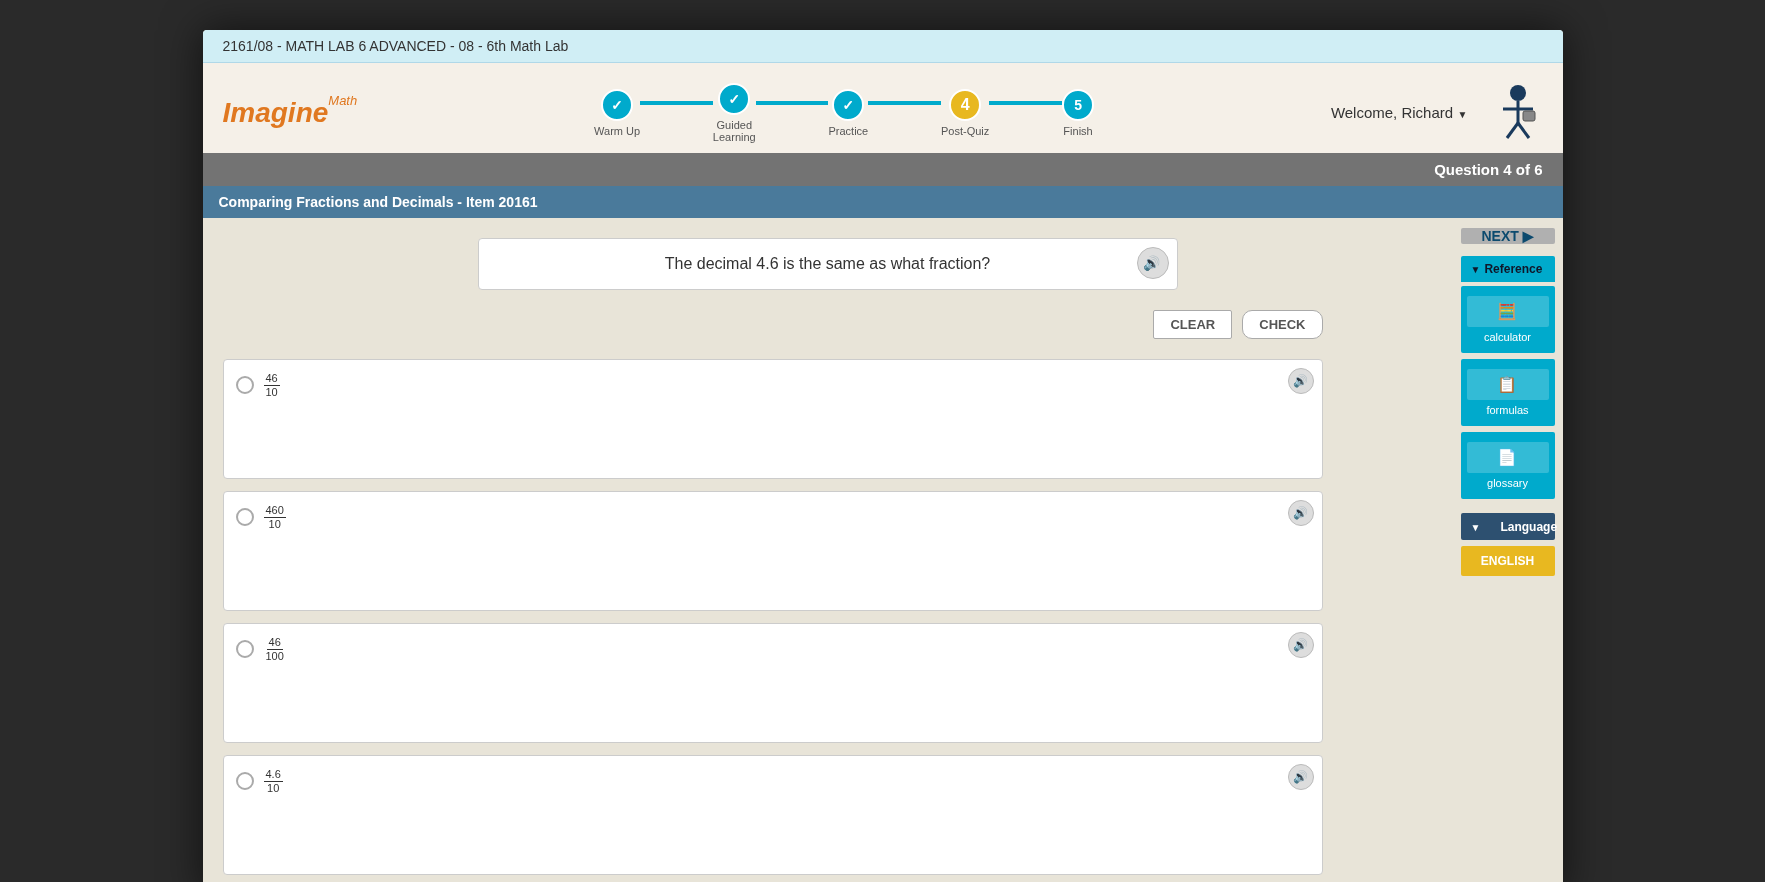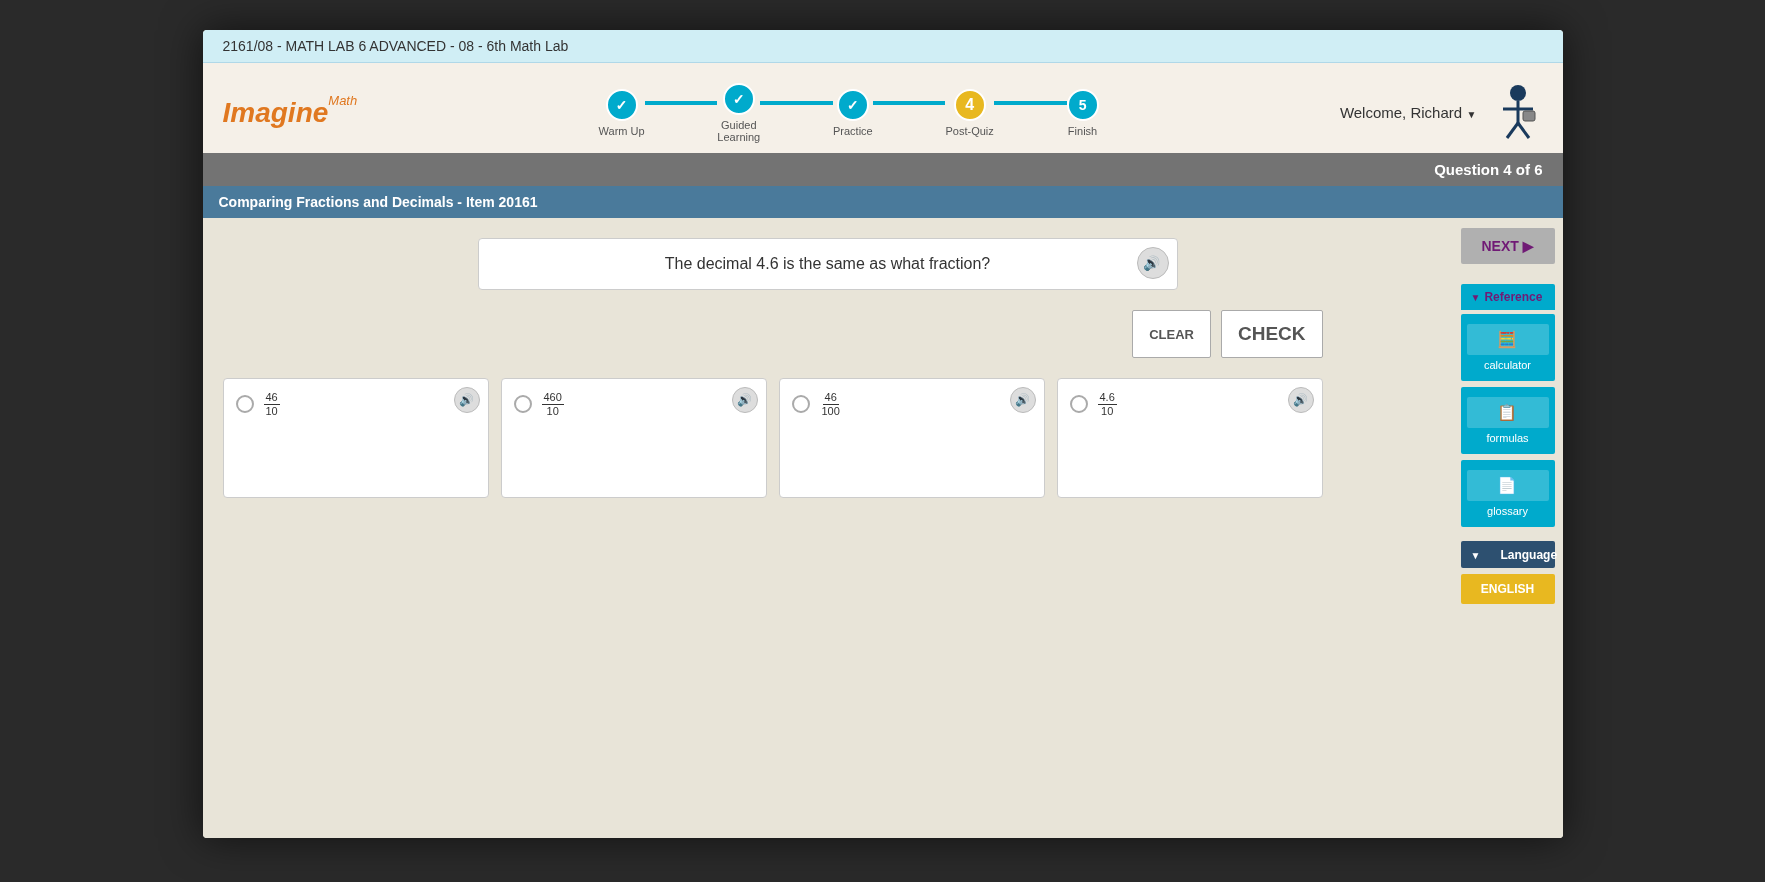--- a/index.html
+++ b/index.html
@@ -126,21 +126,21 @@
       background: #00aacc;
       flex: 1;
       margin-bottom: 20px;
       z-index: 1;
     }
 
     
     .welcome-area {
       display: flex;
       align-items: center;
-      gap: 16px;
+      gap: 25px;
     }
 
     .welcome-text {
       font-size: 15px;
       color: #333;
       font-weight: 500;
     }
 
     .welcome-dropdown {
       font-size: 10px;
@@ -230,32 +230,32 @@
       font-size: 13px;
       font-weight: bold;
       color: #555;
       cursor: pointer;
       border-radius: 2px;
     }
 
     .btn-check {
       background: white;
       border: 1px solid #aaa;
-      padding: 12px 16px;
-      font-size: 19px;
+      padding: 6px 16px;
+      font-size: 13px;
       font-weight: bold;
       color: #555;
       cursor: pointer;
-      border-radius: 2px;
+      border-radius: 10px;
     }
 
     
     .choices-grid {
       display: grid;
-      grid-template-columns: 1fr 1fr 1fr 1fr;
+      grid-template-columns: 1fr;
       gap: 12px;
       max-width: 1100px;
     }
 
     .choice-item {
       display: flex;
       align-items: flex-start;
       background: white;
       border: 1px solid #ccc;
       border-radius: 4px;
@@ -318,35 +318,35 @@
       width: 110px;
       background: #e8e4d8;
       padding: 10px 8px;
       display: flex;
       flex-direction: column;
       gap: 4px;
     }
 
     .next-btn {
       background: #b0b0b0;
-      color: #701a75;
-      padding: 10px 16px;
+      color: #0c4a6e;
+      padding: 0 16px;
       font-size: 14px;
       font-weight: bold;
       cursor: pointer;
       border: none;
       border-radius: 2px;
       text-align: center;
-      margin-bottom: 16px;
+      margin-bottom: 8px;
       width: 100%;
     }
 
     .reference-header {
       background: #00aacc;
-      color: #701a75;
+      color: #0f172a;
       padding: 6px 10px;
       font-size: 12px;
       font-weight: bold;
       border-radius: 2px 2px 0 0;
       display: flex;
       align-items: center;
       gap: 4px;
       cursor: pointer;
     }
 

